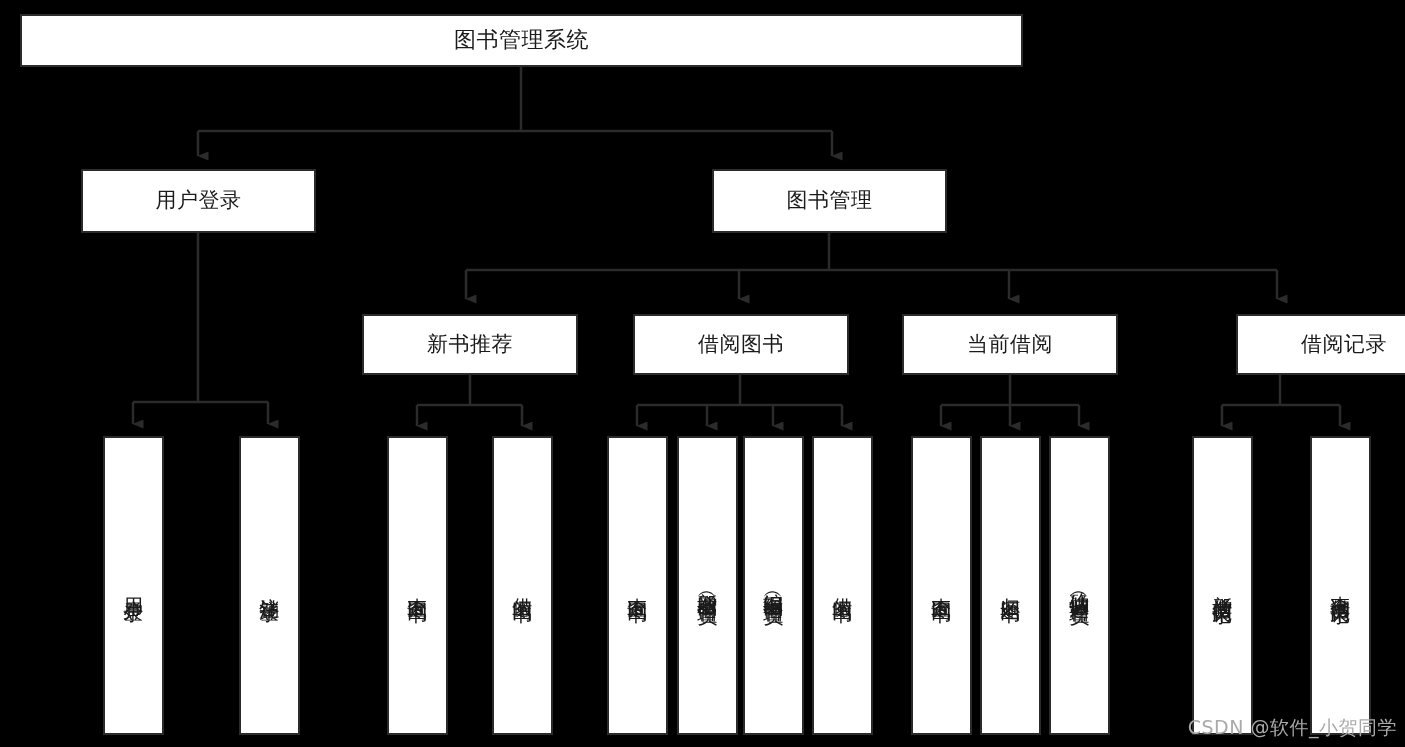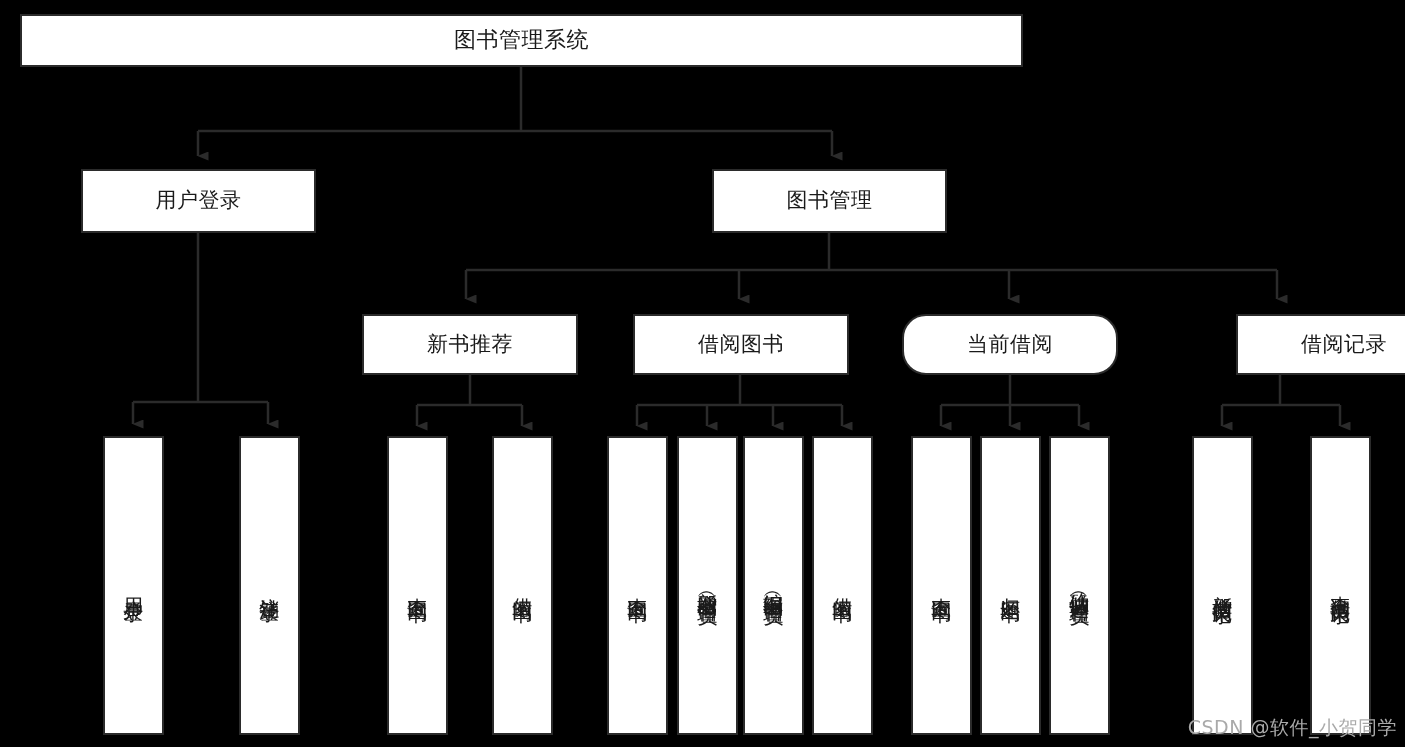--- a/index.html
+++ b/index.html
@@ -141,21 +141,21 @@
   <div class="node node-h" style="left:712px; top:169px; width:235px; height:64px;align-items:center;">
     <span class="node-label">图书管理</span>
   </div>
 
   <div class="node node-h" style="left:362px; top:314px; width:216px; height:61px;">
     <span class="node-label">新书推荐</span>
   </div>
   <div class="node node-h" style="left:633px; top:314px; width:216px; height:61px;">
     <span class="node-label">借阅图书</span>
   </div>
-  <div class="node node-h" style="left:902px; top:314px; width:216px; height:61px;border-radius:24px;">
+  <div class="node node-h" style="left:902px; top:314px; width:216px; height:61px;">
     <span class="node-label">当前借阅</span>
   </div>
   <div class="node node-h" style="left:1236px; top:314px; width:216px; height:61px;">
     <span class="node-label">借阅记录</span>
   </div>
 
   <div class="node node-v" style="left:103px; top:436px; width:61px; height:299px;">
     <span class="node-label">用户登录</span>
   </div>
   <div class="node node-v" style="left:239px; top:436px; width:61px; height:299px;">

